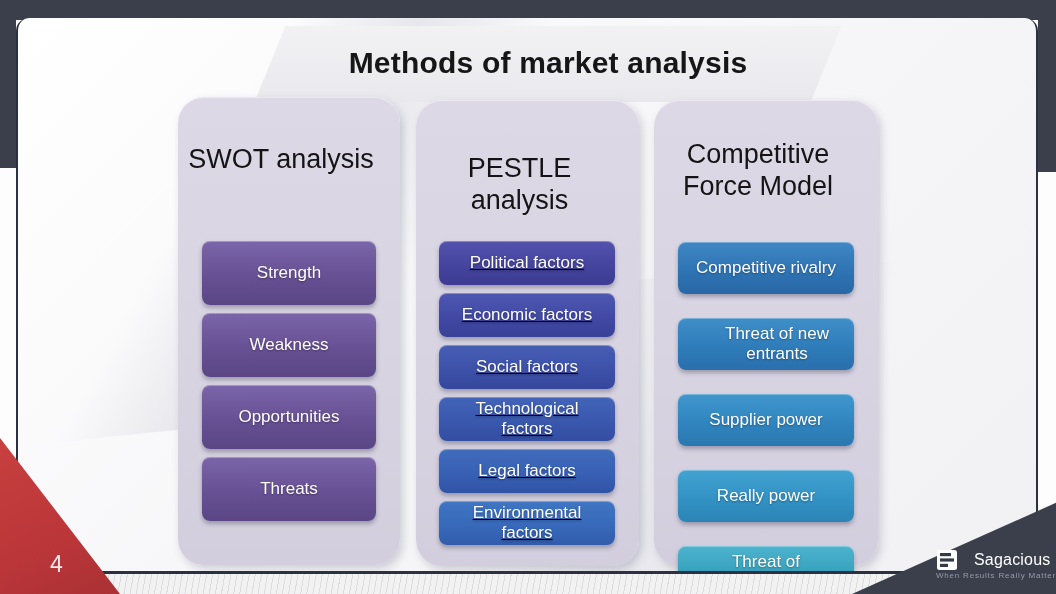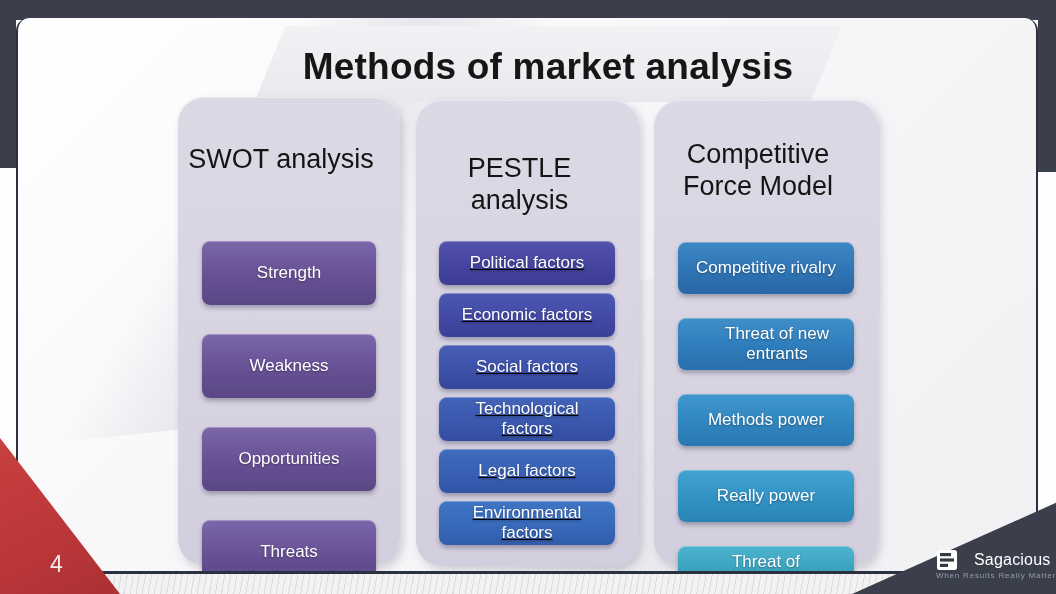--- a/index.html
+++ b/index.html
@@ -24,35 +24,35 @@
   .swoosh-a{position:absolute;left:-120px;top:-60px;width:760px;height:460px;
     background:linear-gradient(125deg,rgba(222,222,229,0) 42%,rgba(214,214,223,.55) 55%,rgba(255,255,255,0) 68%);
     transform:rotate(-6deg);}
   .swoosh-b{position:absolute;left:200px;top:260px;width:900px;height:340px;
     background:linear-gradient(115deg,rgba(255,255,255,0) 35%,rgba(216,216,224,.45) 50%,rgba(255,255,255,0) 66%);
     transform:rotate(-4deg);}
   .title-band{position:absolute;left:252px;top:8px;width:556px;height:76px;
     background:linear-gradient(180deg,#f2f2f5 0%,#e9e9ed 100%);
     transform:skewX(-22deg);}
   .slide-title{position:absolute;left:160px;top:28px;width:740px;text-align:center;
-    font-size:37px;font-weight:bold;color:#161616;letter-spacing:.2px;}
+    font-size:30px;font-weight:bold;color:#161616;letter-spacing:.2px;}
   
   .col{position:absolute;border-radius:26px;
     background:linear-gradient(180deg,#dcd8e6 0%,#d7d3e1 60%,#d2cedd 100%);
     box-shadow:3px 4px 8px rgba(100,100,125,.28), inset 0 1px 0 rgba(255,255,255,.45);}
   .col1{left:160px;top:79px;width:222px;height:468px;}
   .col2{left:398px;top:82px;width:223px;height:466px;}
   .col3{left:636px;top:82px;width:224px;height:466px;}
   .col-header{position:absolute;left:0;right:16px;text-align:center;
     font-size:27px;color:#141414;line-height:32px;}
   .col1 .col-header{top:46px;}
   .col2 .col-header{top:52px;}
   .col3 .col-header{top:38px;padding:0 18px;}
   .stack{position:absolute;display:flex;flex-direction:column;}
-  .col1 .stack{left:24px;top:144px;width:174px;gap:29px;}
+  .col1 .stack{left:24px;top:144px;width:174px;gap:8px;}
   .col2 .stack{left:23px;top:141px;width:176px;gap:8px;text-decoration:underline;}
   .col3 .stack{left:24px;top:142px;width:176px;gap:24px;}
   .btn{display:flex;align-items:center;justify-content:center;text-align:center;
     color:#ffffff;border-radius:8px;font-size:17px;line-height:20px;padding:0 10px;box-sizing:border-box;
     text-shadow:0 1px 2px rgba(0,0,0,.35);
     box-shadow:0 3px 4px rgba(70,70,95,.40), inset 0 1px 0 rgba(255,255,255,.30);}
   .col1 .btn{height:64px;}
   .col2 .btn{height:44px;}
   .col3 .btn{height:52px;}
   
@@ -122,21 +122,21 @@
       <div class="btn p5">Legal factors</div>
       <div class="btn p6">Environmental factors</div>
     </div>
   </div>
 
   <div class="col col3">
     <div class="col-header">Competitive Force Model</div>
     <div class="stack">
       <div class="btn c1">Competitive rivalry</div>
       <div class="btn c2">Threat of new entrants</div>
-      <div class="btn c3">Methods power</div>
+      <div class="btn c3">Supplier power</div>
       <div class="btn c4">Really power</div>
       <div class="btn c5">Threat of substitution</div>
     </div>
   </div>
 </div>
 
 <div class="bottom-strip"></div>
 
 <div class="red-corner"></div>
 <div class="page-num">4</div>

